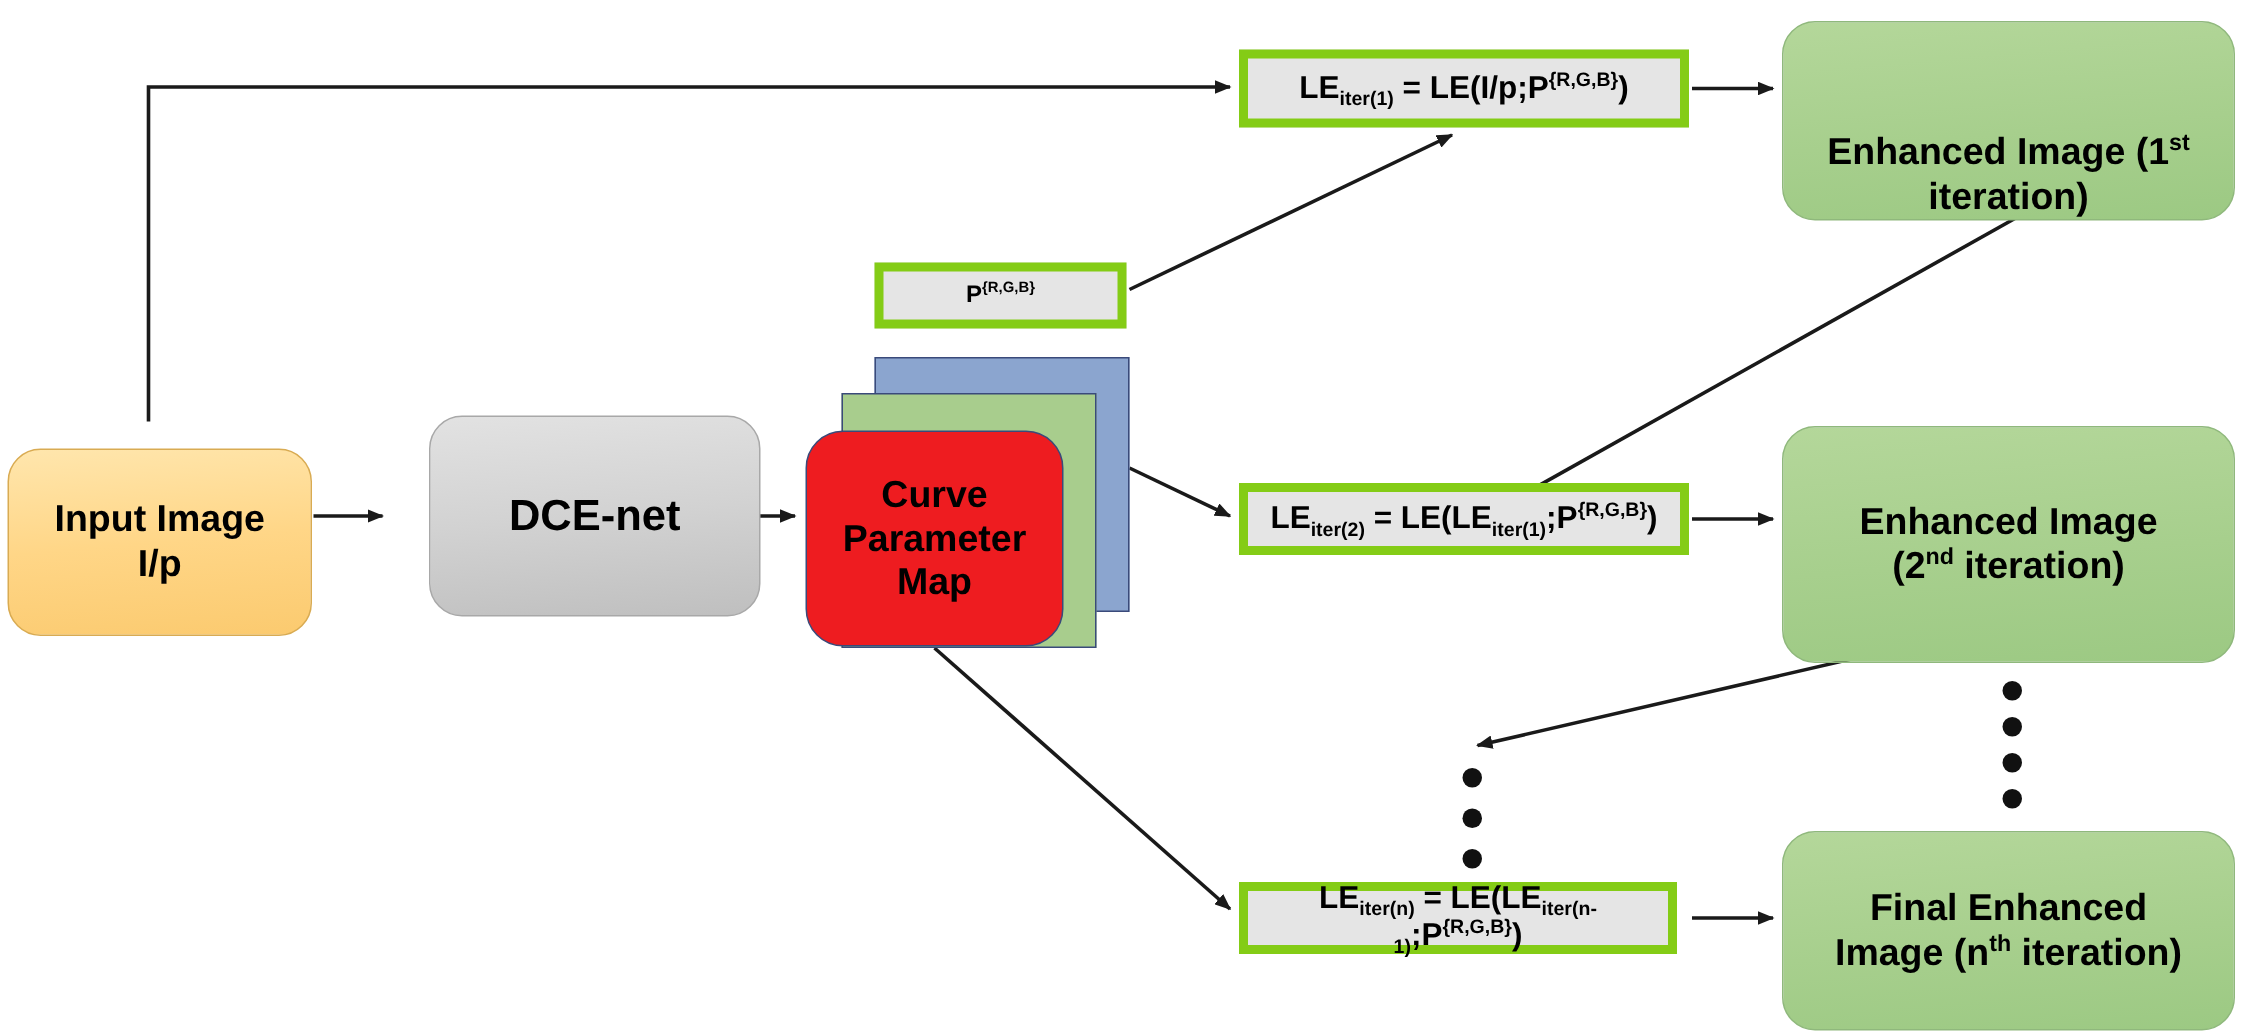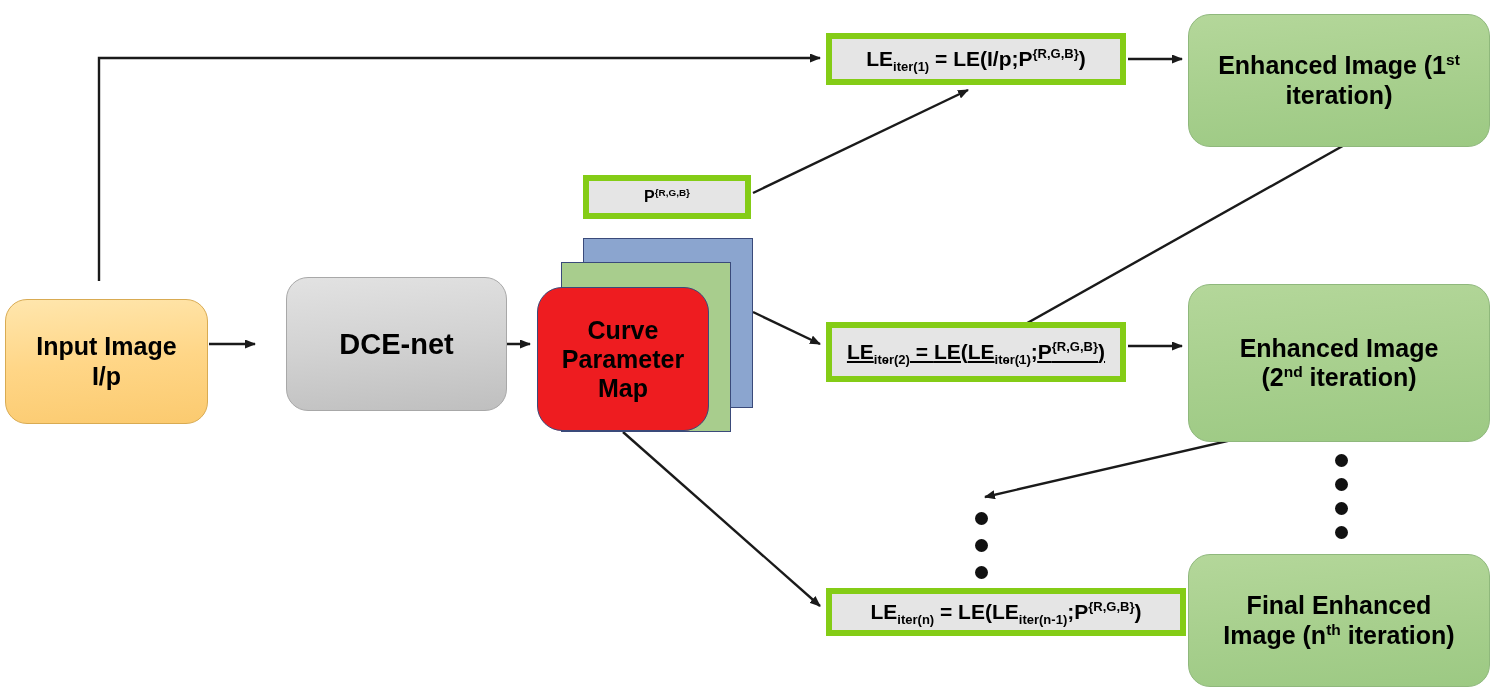--- a/index.html
+++ b/index.html
@@ -53,34 +53,34 @@
     font-size: 29px;
     background: linear-gradient(175deg, #e2e2e2 0%, #d2d2d2 50%, #bfbfbf 100%);
     border: 1px solid #a8a8a8;
     margin-left: 24px;
   }
   .green-block {
     font-size: 25px;
     background: linear-gradient(175deg, #b4d79a 0%, #a7cf8d 55%, #9cc983 100%);
     border: 1px solid #8fb87c;
   }
-  .g1 { left: 1188px; top: 14px;  width: 302px; height: 133px; }
+  .g1 { left: 1188px; top: 14px;  width: 302px; height: 133px; align-items: flex-end; }
   .g2 { left: 1188px; top: 284px; width: 302px; height: 158px; }
   .g3 { left: 1188px; top: 554px; width: 302px; height: 133px; }
 
   
   .formula {
     background: #e5e5e5;
     border: 6px solid #84cc16;
     font-size: 21px;
     padding: 0 12px;
   }
   .f1 { left: 826px; top: 33px;  width: 300px; height: 52px; }
-  .f2 { left: 826px; top: 322px; width: 300px; height: 60px; text-decoration: underline; }
-  .f3 { left: 826px; top: 588px; width: 360px; height: 48px; }
+  .f2 { left: 826px; top: 322px; width: 300px; height: 48px; }
+  .f3 { left: 826px; top: 588px; width: 292px; height: 48px; }
   .pbox {
     left: 583px; top: 175px; width: 168px; height: 44px;
     font-size: 16px;
   }
 
   
   .layer {
     position: absolute;
     box-sizing: border-box;
     border: 1px solid #3a4a7a;

